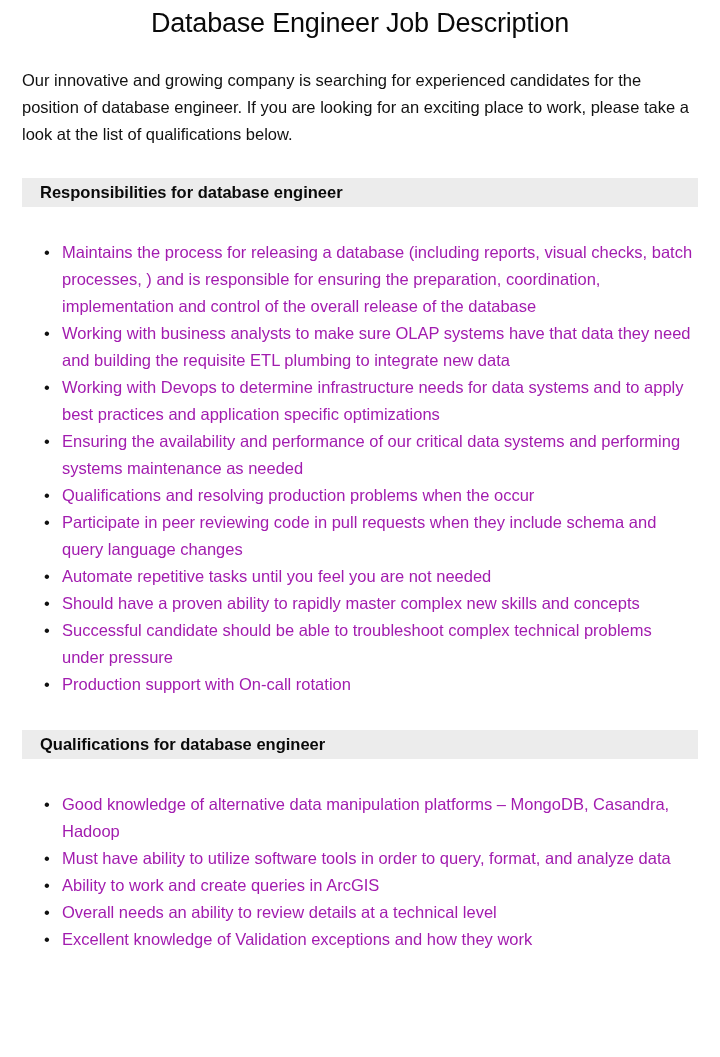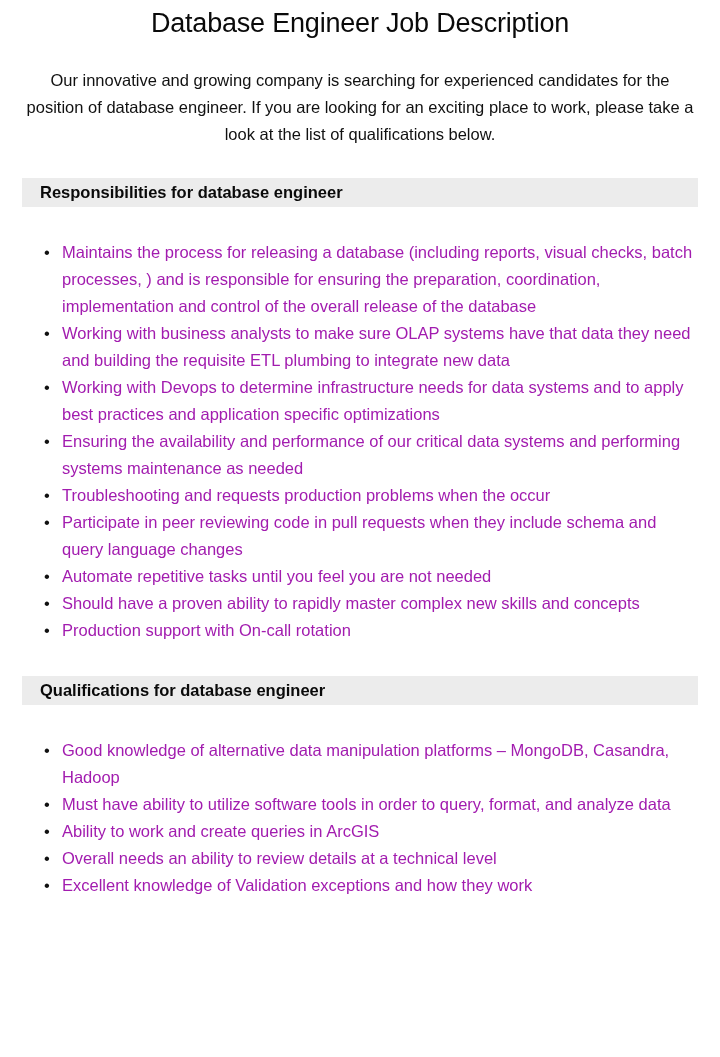--- a/index.html
+++ b/index.html
@@ -21,21 +21,20 @@
     letter-spacing: -0.2px;
     margin-top: 4px;
     margin-bottom: 28px;
     color: #0a0a0a;
   }
   .intro {
     font-size: 16.5px;
     line-height: 27px;
     margin-bottom: 30px;
     color: #111111;
-    text-align: center;
   }
   .section-heading {
     background: #ececec;
     font-size: 16.5px;
     font-weight: 700;
     padding: 5px 18px;
     margin-bottom: 32px;
     color: #0a0a0a;
   }
   .bullet-list {
@@ -69,24 +68,25 @@
 
   <p class="intro">Our innovative and growing company is searching for experienced candidates for the position of database engineer. If you are looking for an exciting place to work, please take a look at the list of qualifications below.</p>
 
   <div class="section">
     <div class="section-heading">Responsibilities for database engineer</div>
     <ul class="bullet-list">
       <li>Maintains the process for releasing a database (including reports, visual checks, batch processes, ) and is responsible for ensuring the preparation, coordination, implementation and control of the overall release of the database</li>
       <li>Working with business analysts to make sure OLAP systems have that data they need and building the requisite ETL plumbing to integrate new data</li>
       <li>Working with Devops to determine infrastructure needs for data systems and to apply best practices and application specific optimizations</li>
       <li>Ensuring the availability and performance of our critical data systems and performing systems maintenance as needed</li>
-      <li>Troubleshooting and requests production problems when the occur</li>
+      <li>Qualifications and resolving production problems when the occur</li>
       <li>Participate in peer reviewing code in pull requests when they include schema and query language changes</li>
       <li>Automate repetitive tasks until you feel you are not needed</li>
       <li>Should have a proven ability to rapidly master complex new skills and concepts</li>
+      <li>Successful candidate should be able to troubleshoot complex technical problems under pressure</li>
       <li>Production support with On-call rotation</li>
     </ul>
   </div>
 
   <div class="section">
     <div class="section-heading">Qualifications for database engineer</div>
     <ul class="bullet-list">
       <li>Good knowledge of alternative data manipulation platforms – MongoDB, Casandra, Hadoop</li>
       <li>Must have ability to utilize software tools in order to query, format, and analyze data</li>
       <li>Ability to work and create queries in ArcGIS</li>

